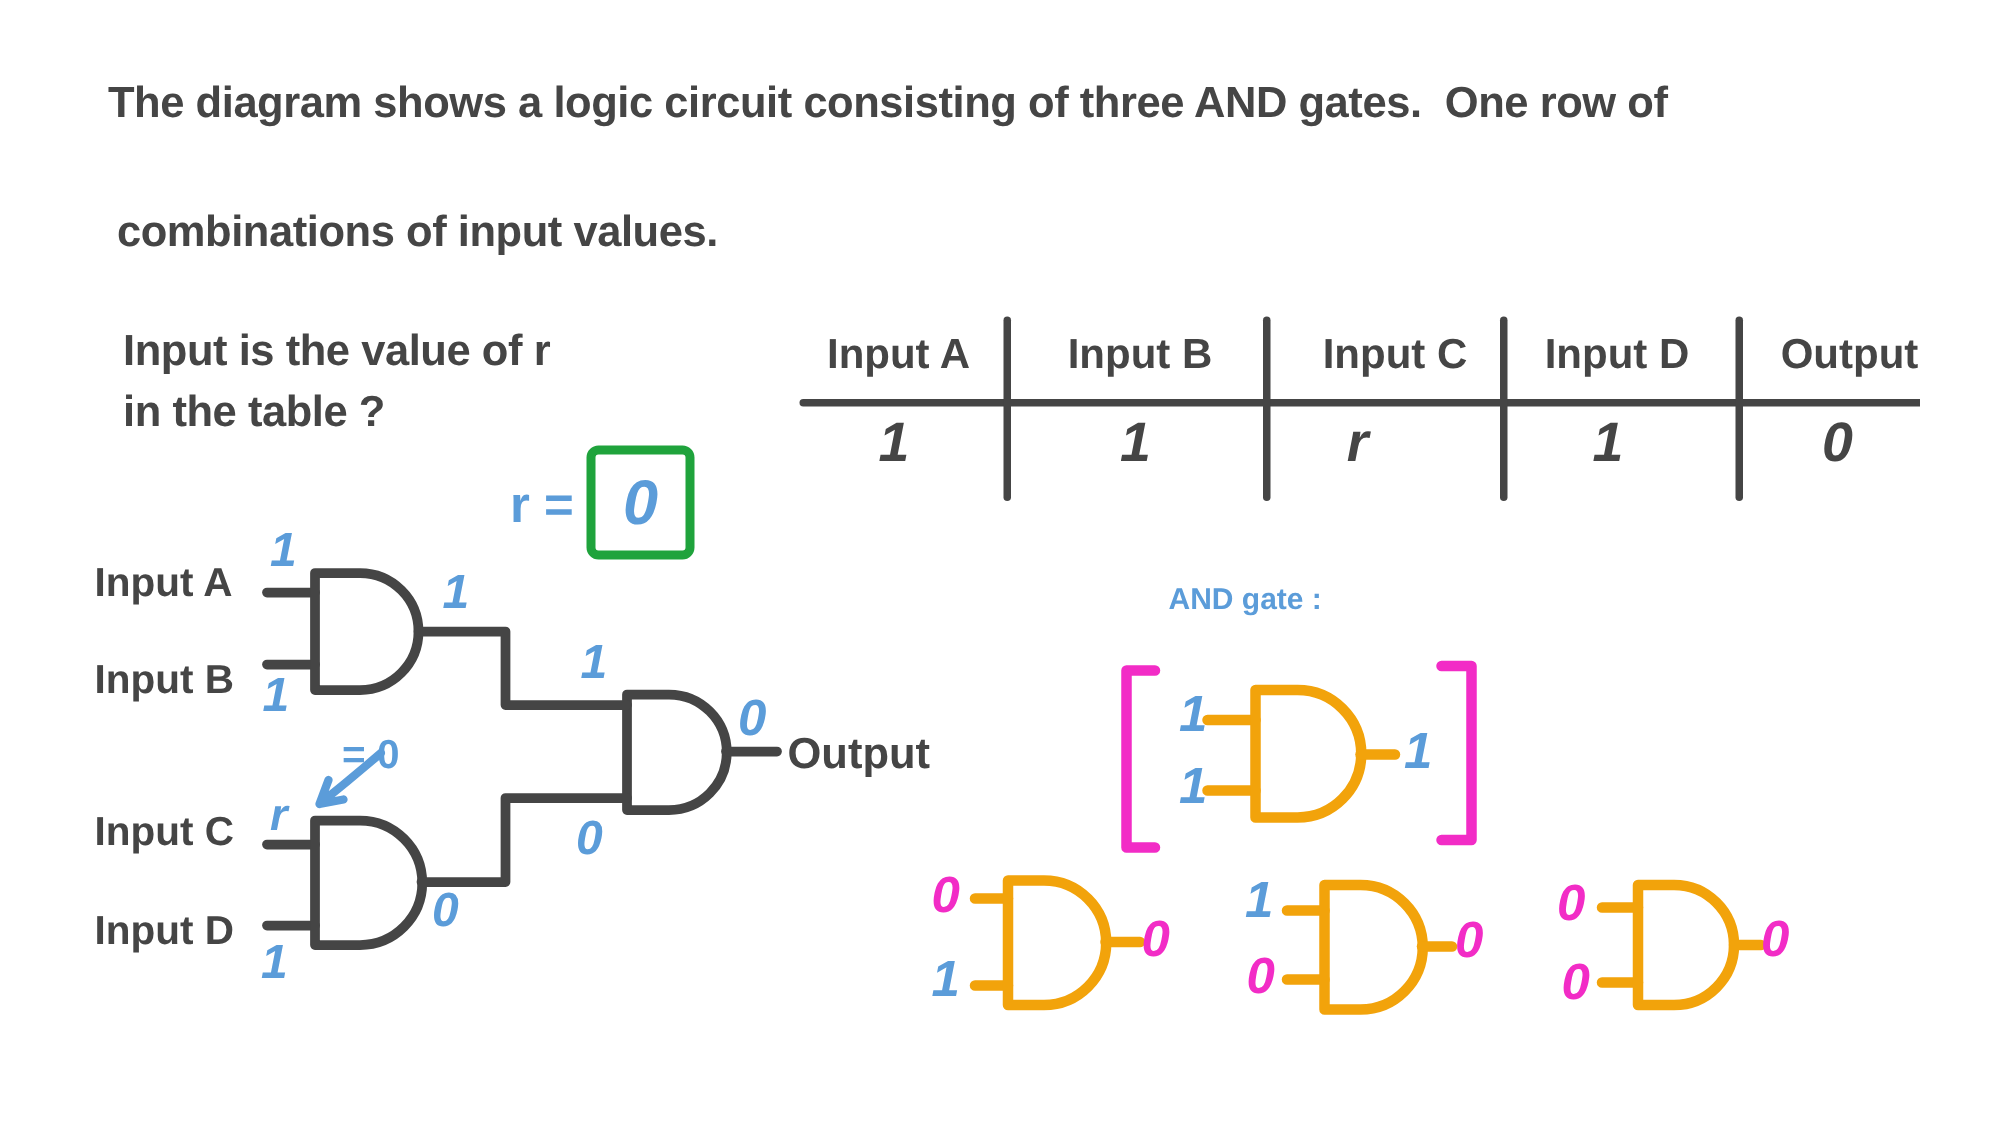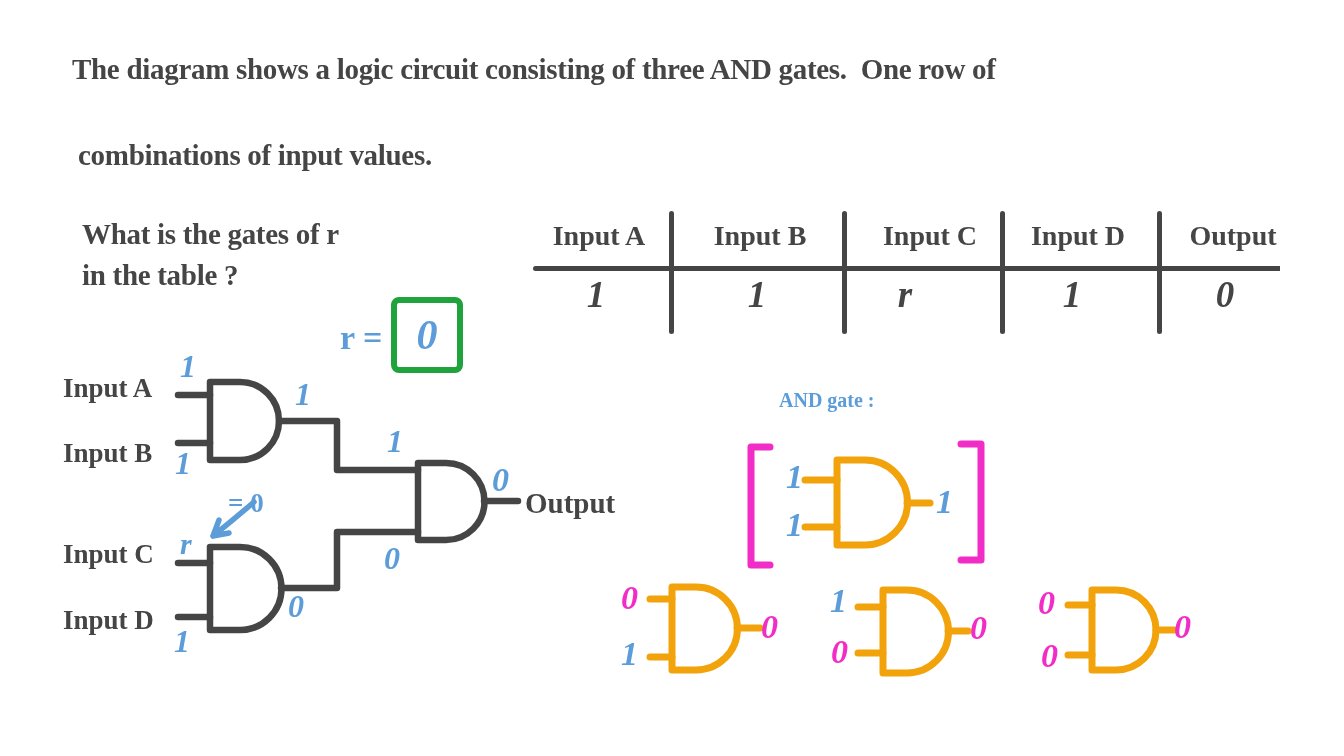--- a/index.html
+++ b/index.html
@@ -1,17 +1,17 @@
 <!DOCTYPE html>
 <html><head>
 <meta charset="utf-8">
 <style>
   html,body{margin:0;padding:0;background:#ffffff;}
   .canvas{position:relative;width:1280px;height:756px;background:#ffffff;overflow:hidden;
-          font-family:Liberation Serif, serif;font-weight:bold;}
+          font-family:Liberation Sans, sans-serif;font-weight:bold;}
   .art{position:absolute;left:0;top:0;width:1344px;height:756px;}
   .t{position:absolute;white-space:pre;line-height:1.05;}
   .ink{color:#454545;}
   .blue{color:#5b9cd9;}
   .green{color:#1fa33c;}
   .magenta{color:#f22cc6;}
   .it{font-style:italic;}
   .c{transform:translateX(-50%);}
   .line{position:absolute;background:#454545;border-radius:3px;}
   .answer-box{position:absolute;left:391px;top:297px;width:60px;height:64px;
@@ -57,21 +57,21 @@
       <path d="M 961 444 H 981 V 560 H 961"></path>
     </g>
     <g stroke="#5b9cd9" stroke-width="5.5" fill="none" stroke-linecap="round" stroke-linejoin="round">
       <path d="M 254 502 C 240 514 228 524 213 536 M 213 536 L 229 533 M 213 536 L 219 520"></path>
     </g>
   </svg>
 
   <div class="t ink intro-line" style="left:72px;top:48px;">The diagram shows a logic circuit consisting of three AND gates.  One row of</div>
   <div class="t ink intro-line" style="left:78px;top:134px;">combinations of input values.</div>
 
-  <div class="t ink q-line" style="left:82px;top:214px;">What is the gates of r</div>
+  <div class="t ink q-line" style="left:82px;top:214px;">Input is the value of r</div>
   <div class="t ink q-line" style="left:82px;top:255px;">in the table ?</div>
 
   <div class="t ink c" style="left:599px;top:221px;font-size:28px;">Input A</div>
   <div class="t ink c" style="left:760px;top:221px;font-size:28px;">Input B</div>
   <div class="t ink c" style="left:930px;top:221px;font-size:28px;">Input C</div>
   <div class="t ink c" style="left:1078px;top:221px;font-size:28px;">Input D</div>
   <div class="t ink c" style="left:1233px;top:221px;font-size:28px;">Output</div>
 
   <div class="line" style="left:533px;top:266px;width:767px;height:5px;"></div>
   <div class="line" style="left:669px;top:211px;width:5px;height:123px;"></div>

